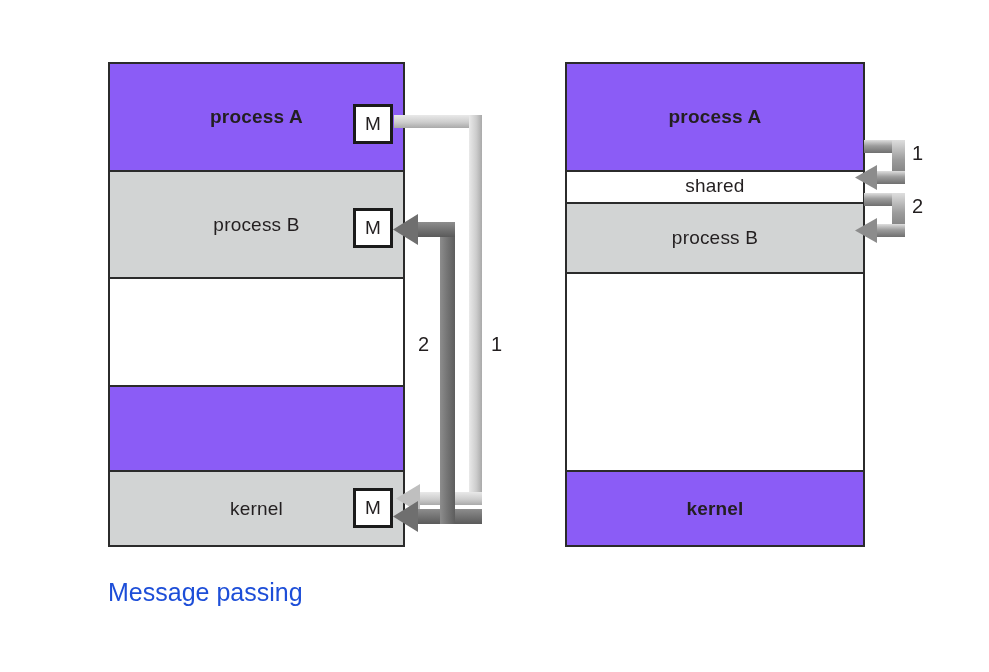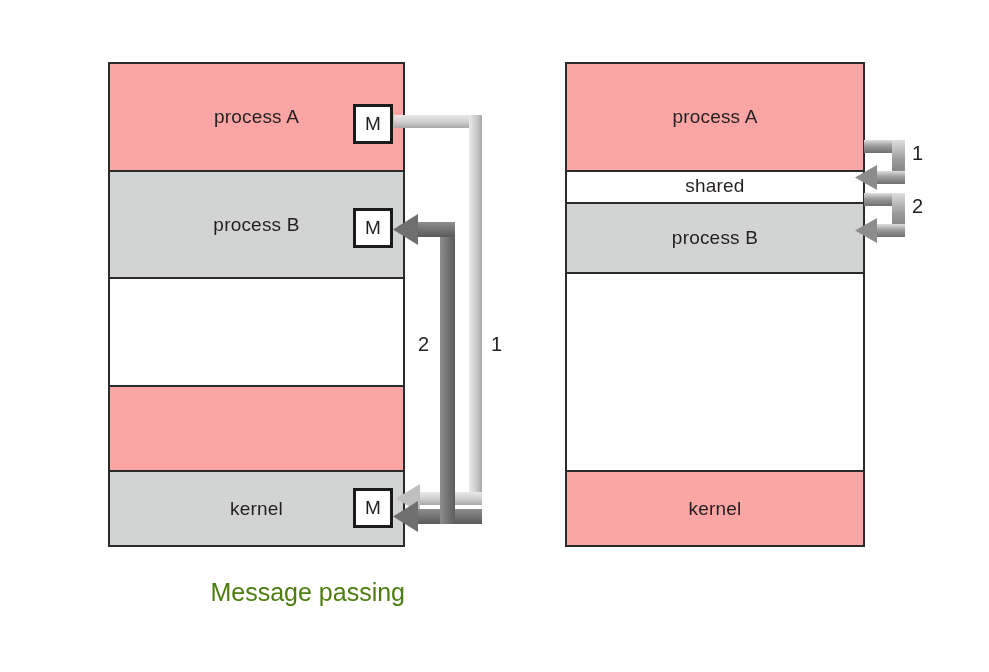--- a/index.html
+++ b/index.html
@@ -38,21 +38,21 @@
     display: flex;
     align-items: center;
     justify-content: center;
   }
   .band-label {
     font-size: 19px;
     color: #231f20;
     letter-spacing: 0.2px;
     white-space: nowrap;
   }
-  .band.blue   { background: #fca5a5; }
+  .band.blue   { background: #8b5cf6; font-weight: bold; }
   .band.gray   { background: #d2d4d4; }
   .band.white  { background: #ffffff; }
   .band.rule-top    { border-top: 2px solid #2b2b2b; }
 
   
   .m-box {
     position: absolute;
     width: 40px;
     height: 40px;
     box-sizing: border-box;
@@ -62,23 +62,23 @@
     align-items: center;
     justify-content: center;
     font-size: 19px;
     color: #231f20;
     z-index: 6;
   }
 
   
   .caption {
     position: absolute;
-    text-align: right;
+    text-align: left;
     font-size: 25px;
-    color: #4d7c0f;
+    color: #1d4ed8;
     white-space: nowrap;
   }
 
   
   .arrow-num {
     position: absolute;
     font-size: 20px;
     color: #231f20;
     z-index: 7;
   }

